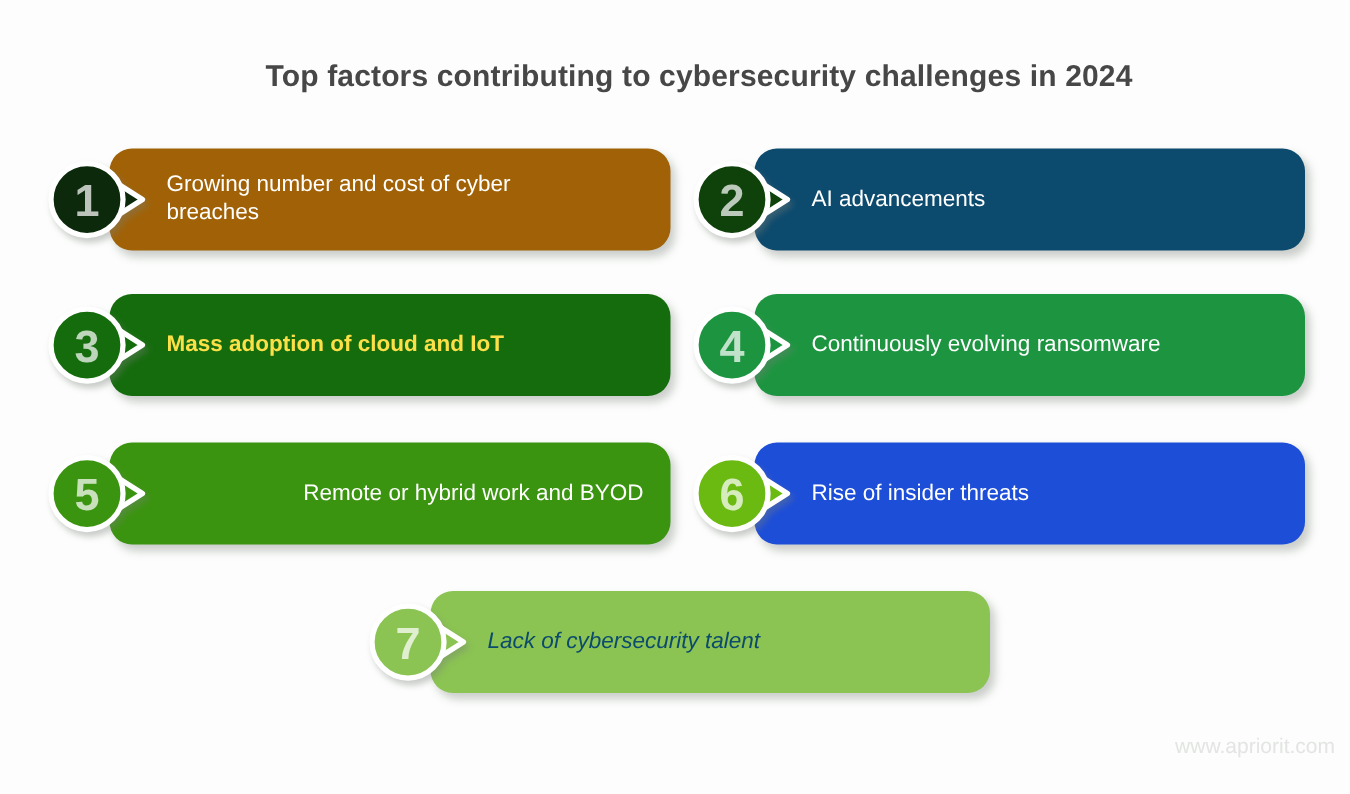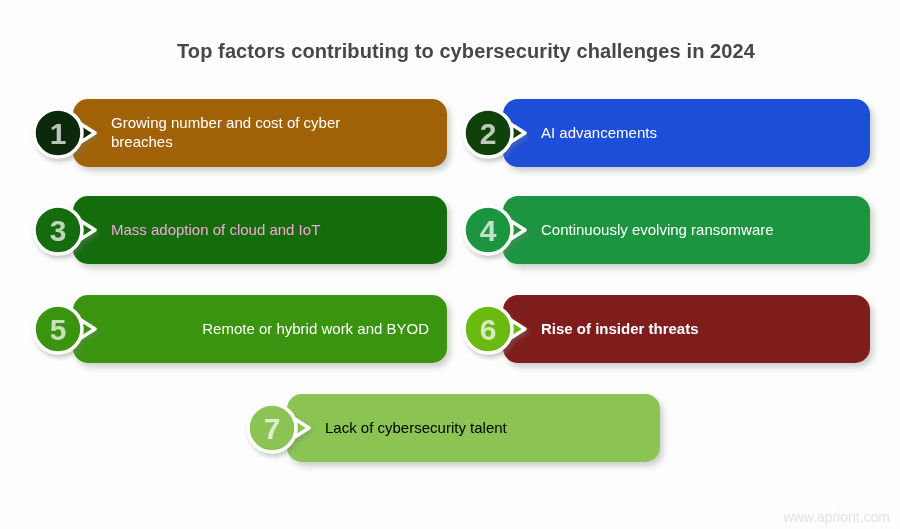--- a/index.html
+++ b/index.html
@@ -74,21 +74,21 @@
   .pos-2 { left: 503px; top: 99px;  width: 367px; }
   .pos-3 { left: 73px;  top: 196px; width: 374px; }
   .pos-4 { left: 503px; top: 196px; width: 367px; }
   .pos-5 { left: 73px;  top: 295px; width: 374px; }
   .pos-6 { left: 503px; top: 295px; width: 367px; }
   .pos-7 { left: 287px; top: 394px; width: 373px; }
 
   .watermark {
     position: absolute;
     right: 10px;
-    bottom: 4px;
+    bottom: 24px;
     font-size: 14px;
   }
 </style>
 </head>
 <body>
 
 <div class="canvas" style="background: rgb(252, 253, 252);">
 
   <h1 class="title" style="color: rgb(71, 71, 71);">Top factors contributing to cybersecurity challenges in 2024</h1>
 
@@ -97,33 +97,33 @@
       <span class="label" style="color: rgb(255, 255, 255);">Growing number and cost of cyber breaches</span>
     </div>
     <svg class="badge" viewBox="0 0 100 64">
       <polygon points="34,11 67,32 34,53" fill="#0c290b"></polygon>
       <circle cx="30" cy="32" r="24" fill="#0c290b"></circle>
       <text x="30" y="43" fill="rgba(255,255,255,0.72)">1</text>
     </svg>
   </div>
 
   <div class="item pos-2">
-    <div class="pill" style="background: #1d4ed8;">
+    <div class="pill" style="background: #0c4a6e;">
       <span class="label" style="color: rgb(255, 255, 255);">AI advancements</span>
     </div>
     <svg class="badge" viewBox="0 0 100 64">
       <polygon points="34,11 67,32 34,53" fill="#0f410b"></polygon>
       <circle cx="30" cy="32" r="24" fill="#0f410b"></circle>
       <text x="30" y="43" fill="rgba(255,255,255,0.72)">2</text>
     </svg>
   </div>
 
   <div class="item pos-3">
     <div class="pill" style="background: rgb(21, 108, 13);">
-      <span class="label" style="color: #f9a8d4;">Mass adoption of cloud and IoT</span>
+      <span class="label" style="color: #fde047; font-weight: bold;">Mass adoption of cloud and IoT</span>
     </div>
     <svg class="badge" viewBox="0 0 100 64">
       <polygon points="34,11 67,32 34,53" fill="#156c0d"></polygon>
       <circle cx="30" cy="32" r="24" fill="#156c0d"></circle>
       <text x="30" y="43" fill="rgba(255,255,255,0.72)">3</text>
     </svg>
   </div>
 
   <div class="item pos-4">
     <div class="pill" style="background: rgb(29, 149, 64);">
@@ -141,33 +141,33 @@
       <span class="label" style="color: rgb(255, 255, 255);">Remote or hybrid work and BYOD</span>
     </div>
     <svg class="badge" viewBox="0 0 100 64">
       <polygon points="34,11 67,32 34,53" fill="#3b9410"></polygon>
       <circle cx="30" cy="32" r="24" fill="#3b9410"></circle>
       <text x="30" y="43" fill="rgba(255,255,255,0.72)">5</text>
     </svg>
   </div>
 
   <div class="item pos-6">
-    <div class="pill" style="background: #7f1d1d; font-weight: bold;">
+    <div class="pill" style="background: #1d4ed8;">
       <span class="label" style="color: rgb(255, 255, 255);">Rise of insider threats</span>
     </div>
     <svg class="badge" viewBox="0 0 100 64">
       <polygon points="34,11 67,32 34,53" fill="#6bba12"></polygon>
       <circle cx="30" cy="32" r="24" fill="#6bba12"></circle>
       <text x="30" y="43" fill="rgba(255,255,255,0.72)">6</text>
     </svg>
   </div>
 
   <div class="item pos-7">
     <div class="pill" style="background: rgb(139, 196, 82);">
-      <span class="label" style="color: #000000;">Lack of cybersecurity talent</span>
+      <span class="label" style="color: #0c4a6e; font-style: italic;">Lack of cybersecurity talent</span>
     </div>
     <svg class="badge" viewBox="0 0 100 64">
       <polygon points="34,11 67,32 34,53" fill="#8bc452"></polygon>
       <circle cx="30" cy="32" r="24" fill="#8bc452"></circle>
       <text x="30" y="43" fill="rgba(255,255,255,0.72)">7</text>
     </svg>
   </div>
 
   <div class="watermark" style="color: rgb(226, 229, 226);">www.apriorit.com</div>
 

